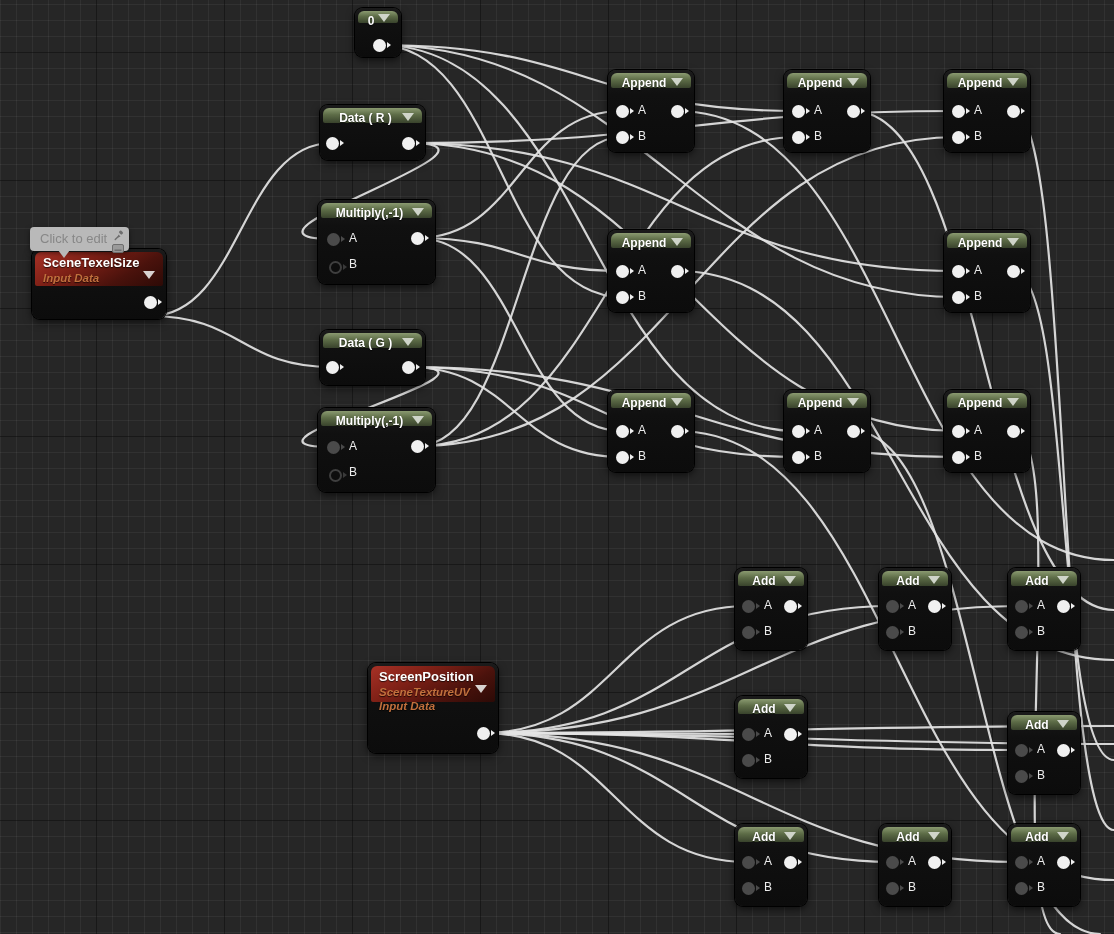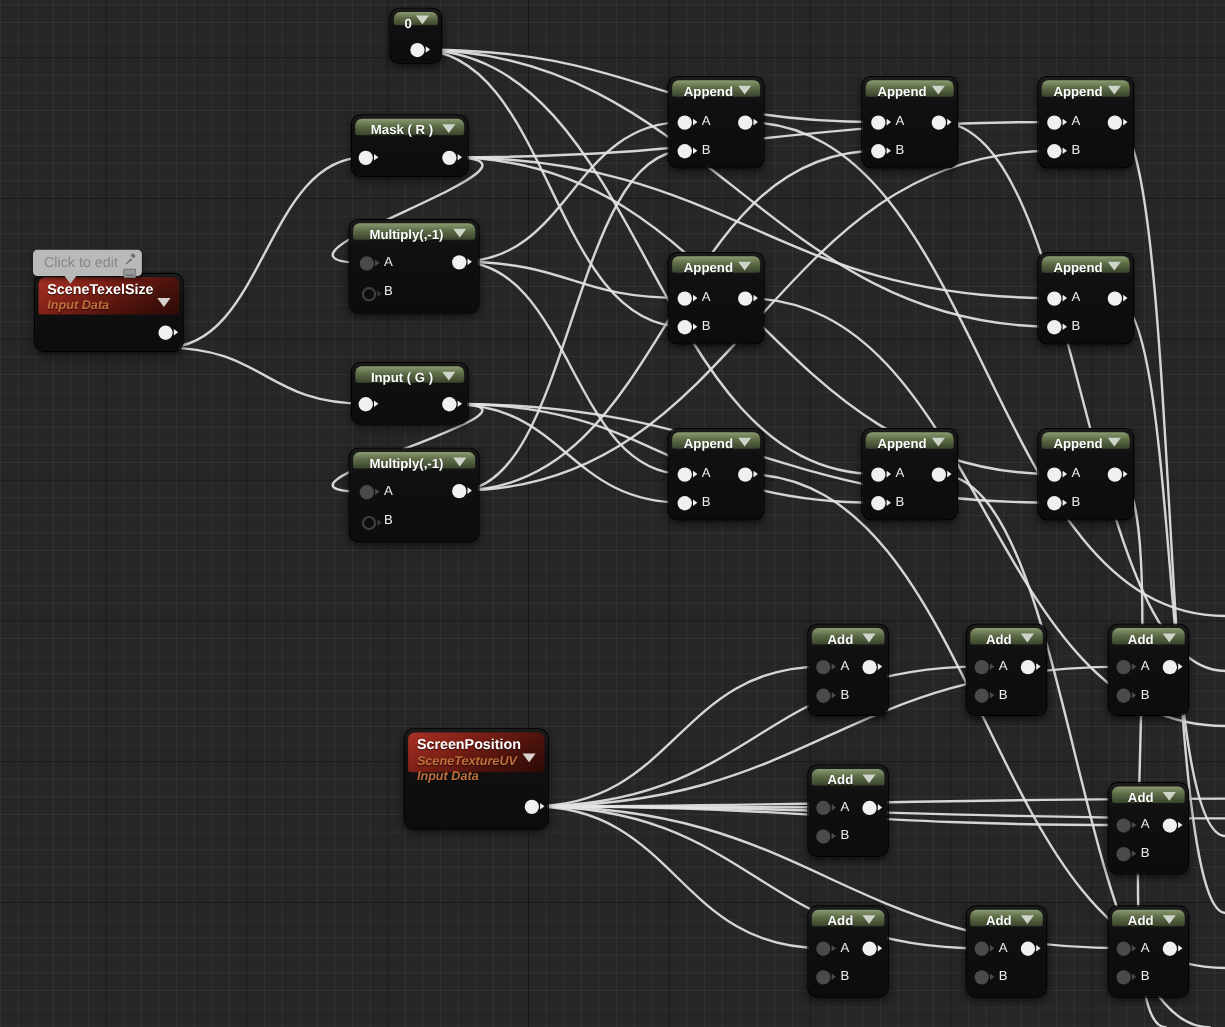--- a/index.html
+++ b/index.html
@@ -111,21 +111,21 @@
     </svg>
   <div id="nodes">
       <div class="node green" style="left: 355px; top: 8px; width: 46px; height: 49px;">
         <div class="hdr" style="height: 12px;"><span style="padding-right: 14px;">0</span><i class="dd"></i></div>
         <div class="pin white" style="left: 17.5px; top: 30.5px;">
           <i class="dot"></i>
           <i class="tri"></i>
         </div>
       </div>
       <div class="node green" style="left: 320px; top: 105px; width: 105px; height: 55px;">
-        <div class="hdr" style="height: 15px;"><span style="padding-right: 14px;">Mask ( R )</span><i class="dd"></i></div>
+        <div class="hdr" style="height: 15px;"><span style="padding-right: 14px;">Data ( R )</span><i class="dd"></i></div>
         <div class="pin white" style="left: 5.5px; top: 31.5px;">
           <i class="dot"></i>
           <i class="tri"></i>
         </div>
         <div class="pin white" style="left: 81.5px; top: 31.5px;">
           <i class="dot"></i>
           <i class="tri"></i>
         </div>
       </div>
       <div class="node green" style="left: 318px; top: 200px; width: 117px; height: 84px;">
@@ -146,21 +146,21 @@
         </div>
       </div>
       <div class="node red" style="left: 32px; top: 249px; width: 134px; height: 70px;">
         <div class="hdr" style="height: 34px;"><span>SceneTexelSize</span><span class="sub">Input Data</span><i class="dd" style="top: 22px;"></i></div>
         <div class="pin white" style="left: 111.5px; top: 46.5px;">
           <i class="dot"></i>
           <i class="tri"></i>
         </div>
       </div>
       <div class="node green" style="left: 320px; top: 330px; width: 105px; height: 55px;">
-        <div class="hdr" style="height: 15px;"><span style="padding-right: 14px;">Input ( G )</span><i class="dd"></i></div>
+        <div class="hdr" style="height: 15px;"><span style="padding-right: 14px;">Data ( G )</span><i class="dd"></i></div>
         <div class="pin white" style="left: 5.5px; top: 30.5px;">
           <i class="dot"></i>
           <i class="tri"></i>
         </div>
         <div class="pin white" style="left: 81.5px; top: 30.5px;">
           <i class="dot"></i>
           <i class="tri"></i>
         </div>
       </div>
       <div class="node green" style="left: 318px; top: 408px; width: 117px; height: 84px;">

